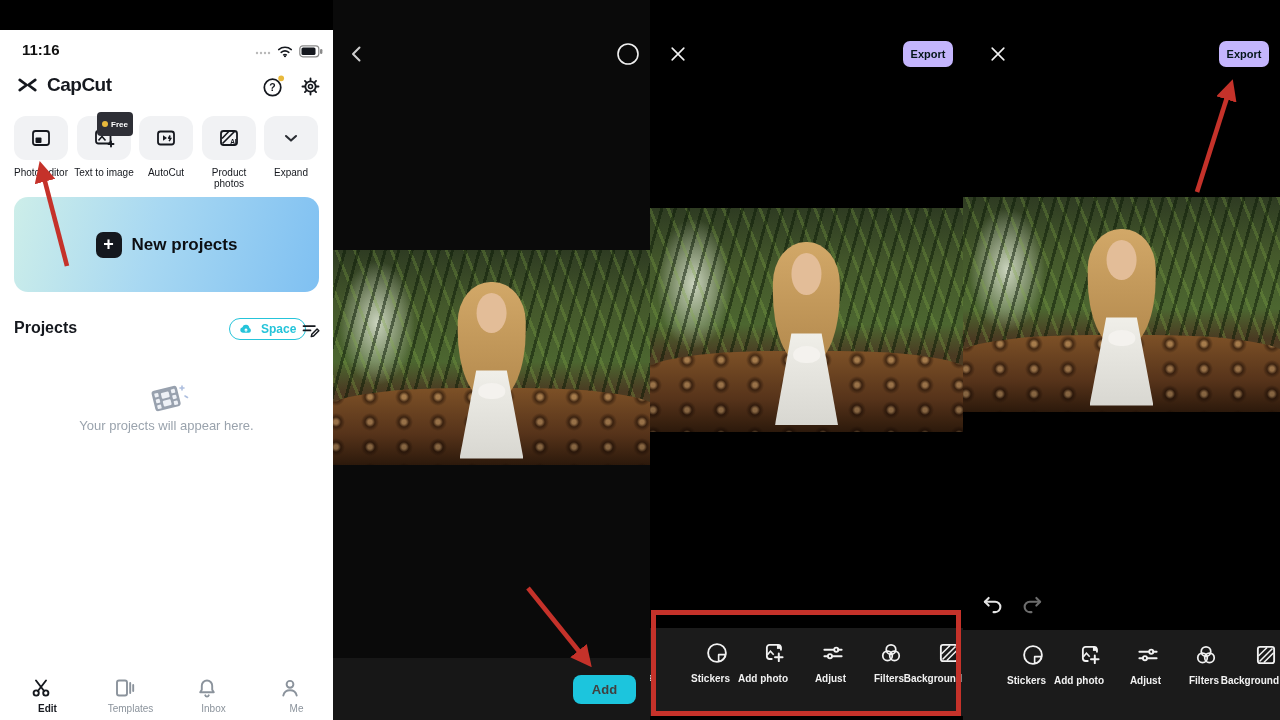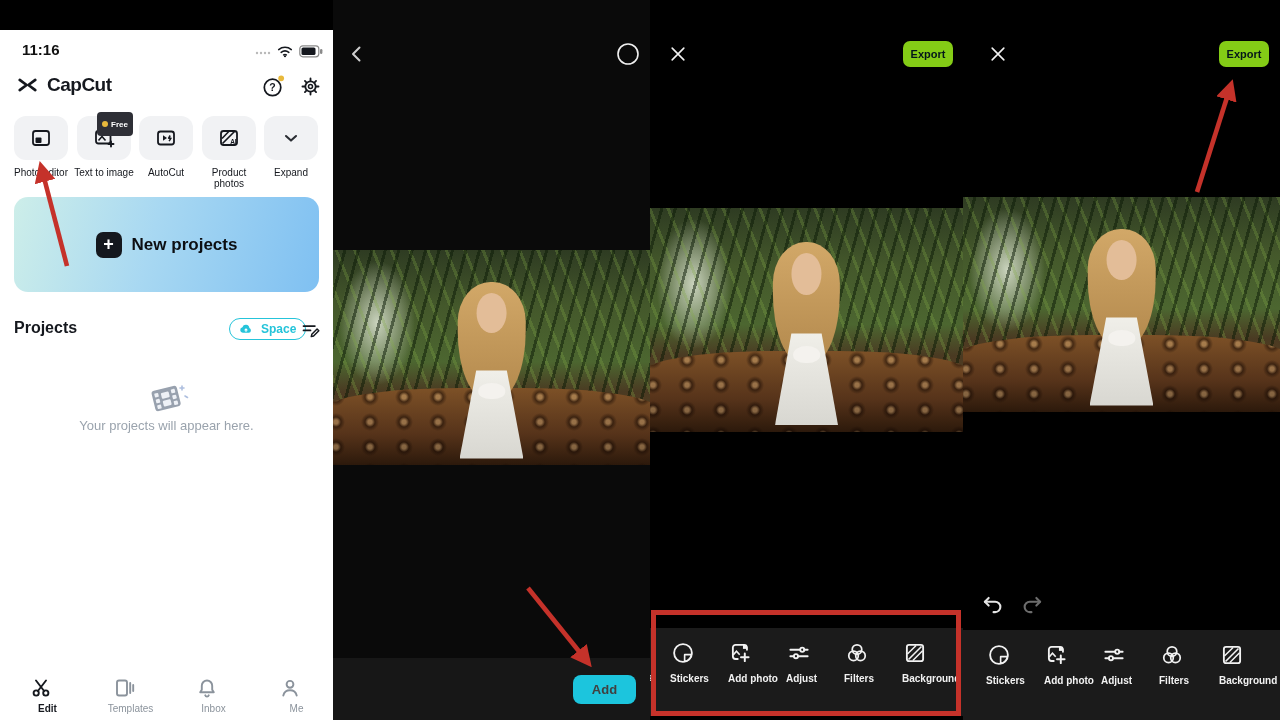--- a/index.html
+++ b/index.html
@@ -35,29 +35,29 @@
   .nav-item{top:646px;width:60px;display:flex;flex-direction:column;align-items:center;gap:3px;}
   .nav-label{font-size:10px;padding-left:13px;}
   .nav-on{color:#15181e;font-weight:700;}
   .nav-off{color:#8b939c;}
   .home-bar{left:110px;top:708px;width:113px;height:5px;border-radius:3px;background:#15181e;}
 
   
   #p2{left:333px;top:0;width:317px;height:720px;background:#0a0a0a;overflow:hidden;}
   #p3{left:650px;top:0;width:313px;height:720px;background:#000;overflow:hidden;}
   #p4{left:963px;top:0;width:317px;height:720px;background:#000;overflow:hidden;}
-  .export-btn{width:50px;height:26px;border-radius:7px;background:#84cc16;border:none;
+  .export-btn{width:50px;height:26px;border-radius:7px;background:#c4b5fd;border:none;
               font-size:11px;font-weight:700;color:#04161a;display:flex;align-items:center;justify-content:center;
               font-family:"Liberation Sans",sans-serif;text-align:right;}
   .add-btn{left:240px;top:675px;width:63px;height:29px;border-radius:8px;background:#1cc5dd;border:none;
            font-size:13px;font-weight:600;color:#404040;display:flex;align-items:center;justify-content:center;
            font-family:"Liberation Sans",sans-serif;}
   .p2-bottom{left:0;top:658px;width:317px;height:62px;background:#171717;}
   .toolbar{background:#1b1b1b;}
-  .tb-item{display:flex;flex-direction:column;align-items:flex-start;gap:7px;width:60px;}
+  .tb-item{display:flex;flex-direction:column;align-items:flex-end;gap:7px;width:60px;}
   .tb-label{font-size:10px;font-weight:600;color:#f2f2f2;white-space:nowrap;}
   .redrect{left:651px;top:610px;width:310px;height:106px;border:5px solid #c5322a;z-index:30;pointer-events:none;}
   #arrows{left:0;top:0;z-index:40;pointer-events:none;}
 
   
   .photo{overflow:hidden;background:linear-gradient(180deg,#2e3b22 0%,#44582b 26%,#4c6630 52%,#4a3a22 66%,#5d3f20 82%,#3a2413 100%);}
   .ph-window{position:absolute;left:2%;top:5%;width:24%;height:58%;
              background:radial-gradient(closest-side,rgba(224,231,214,0.85),rgba(224,231,214,0));}
   .ph-leaves{position:absolute;inset:0;
      background:repeating-linear-gradient(105deg,transparent 0 10px,rgba(10,25,5,0.5) 10px 13px),

